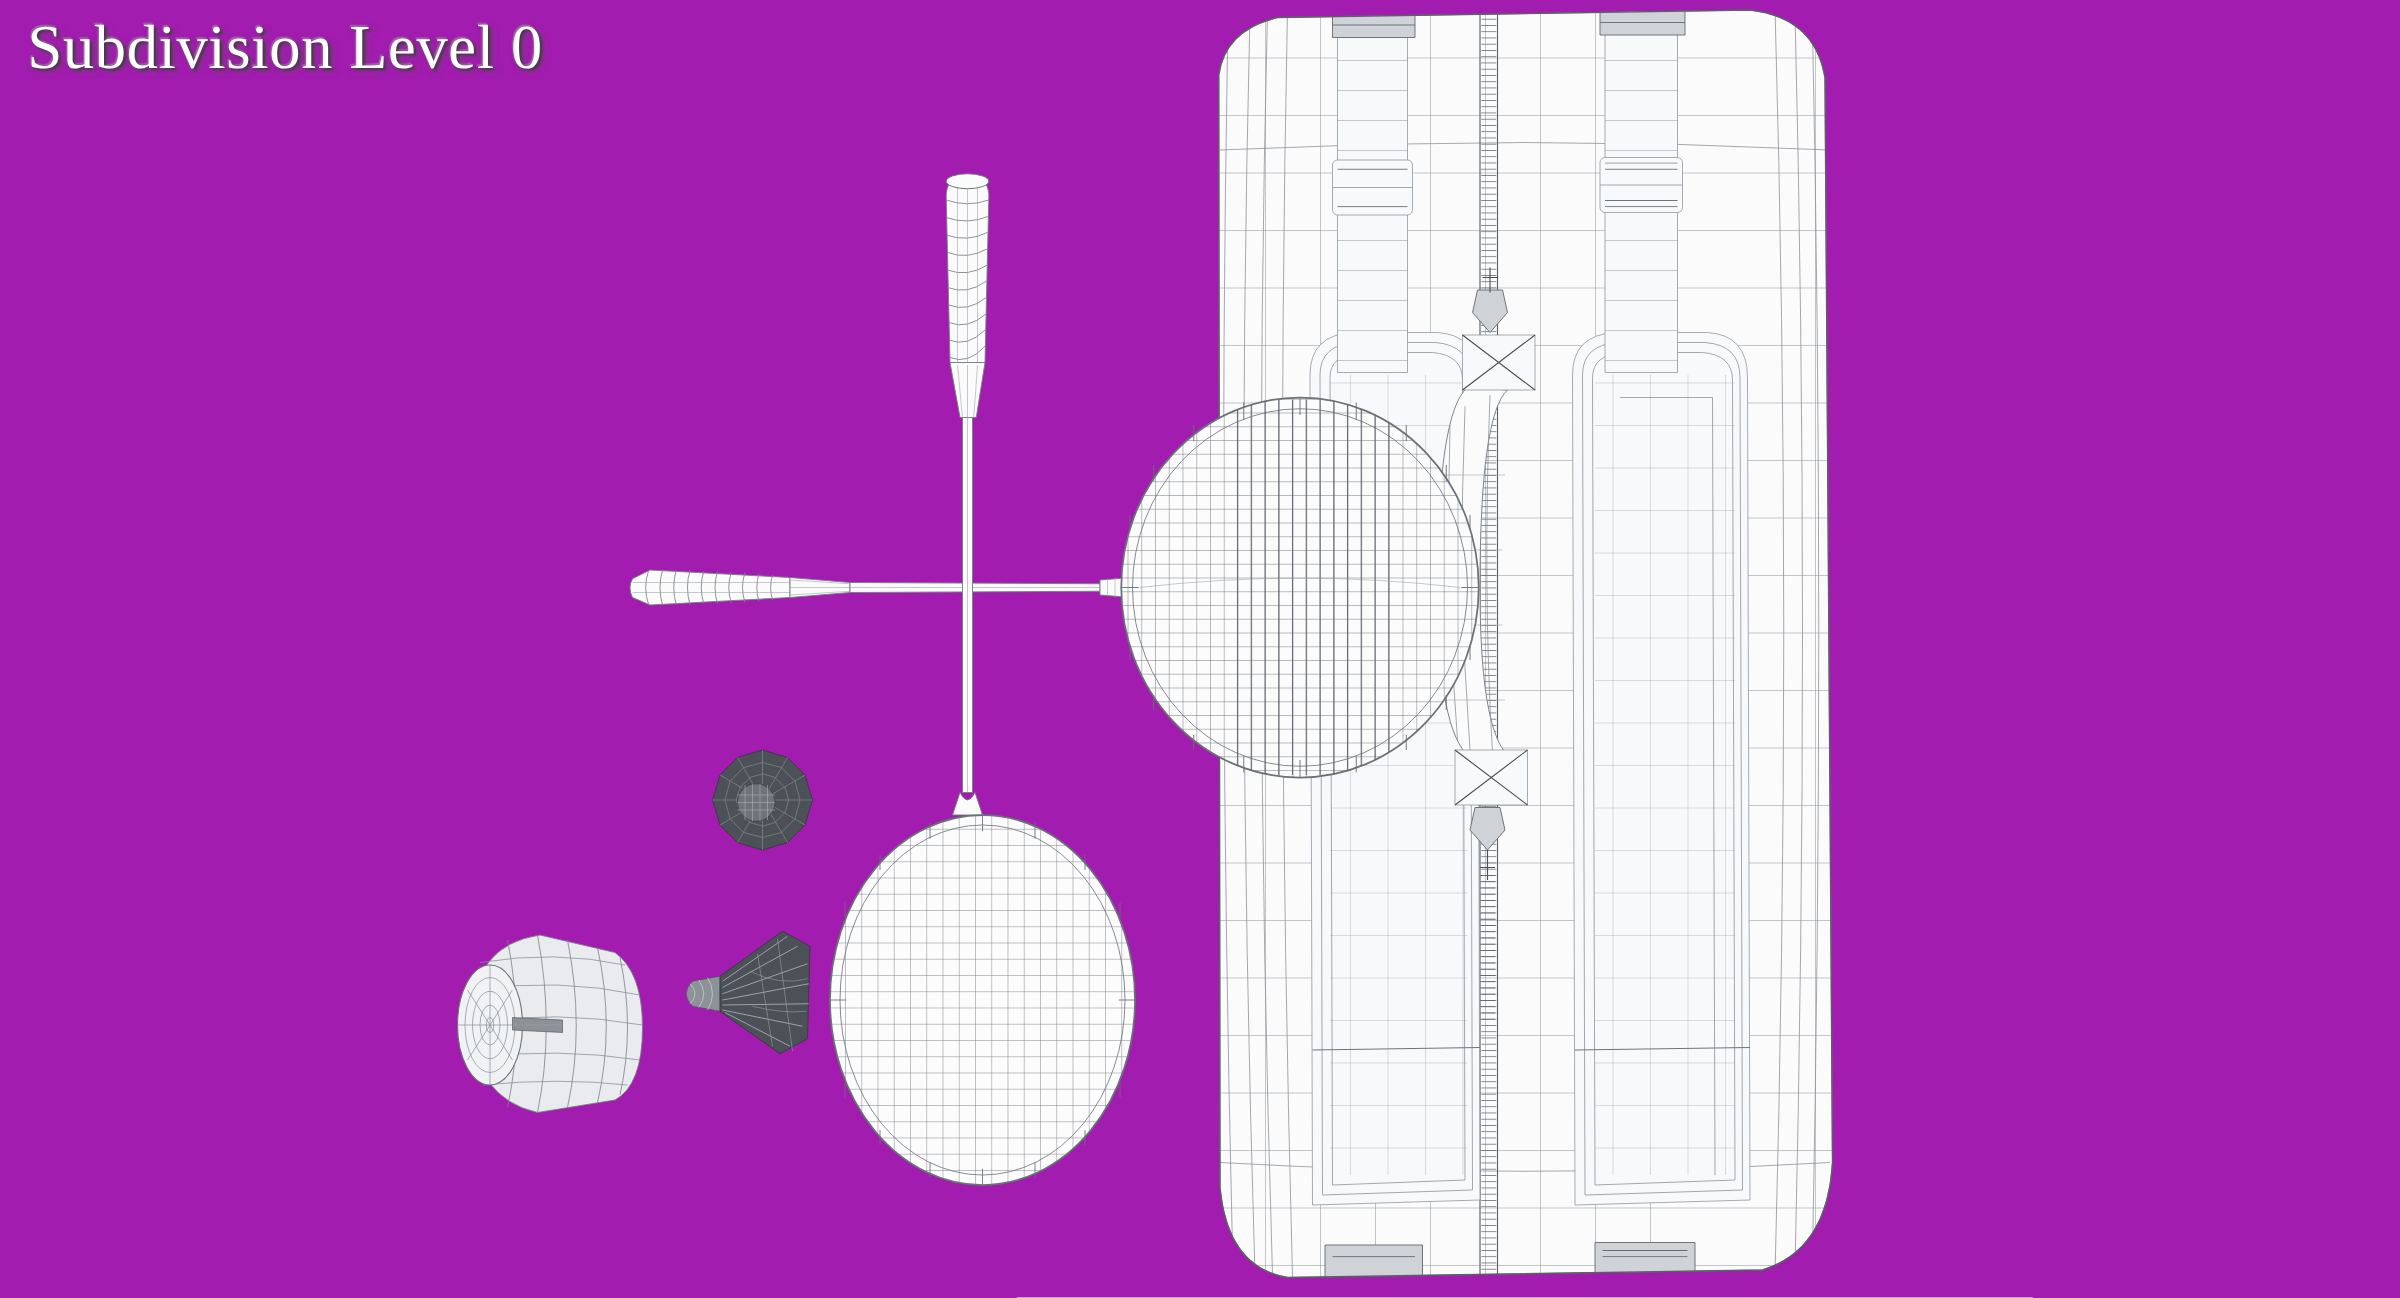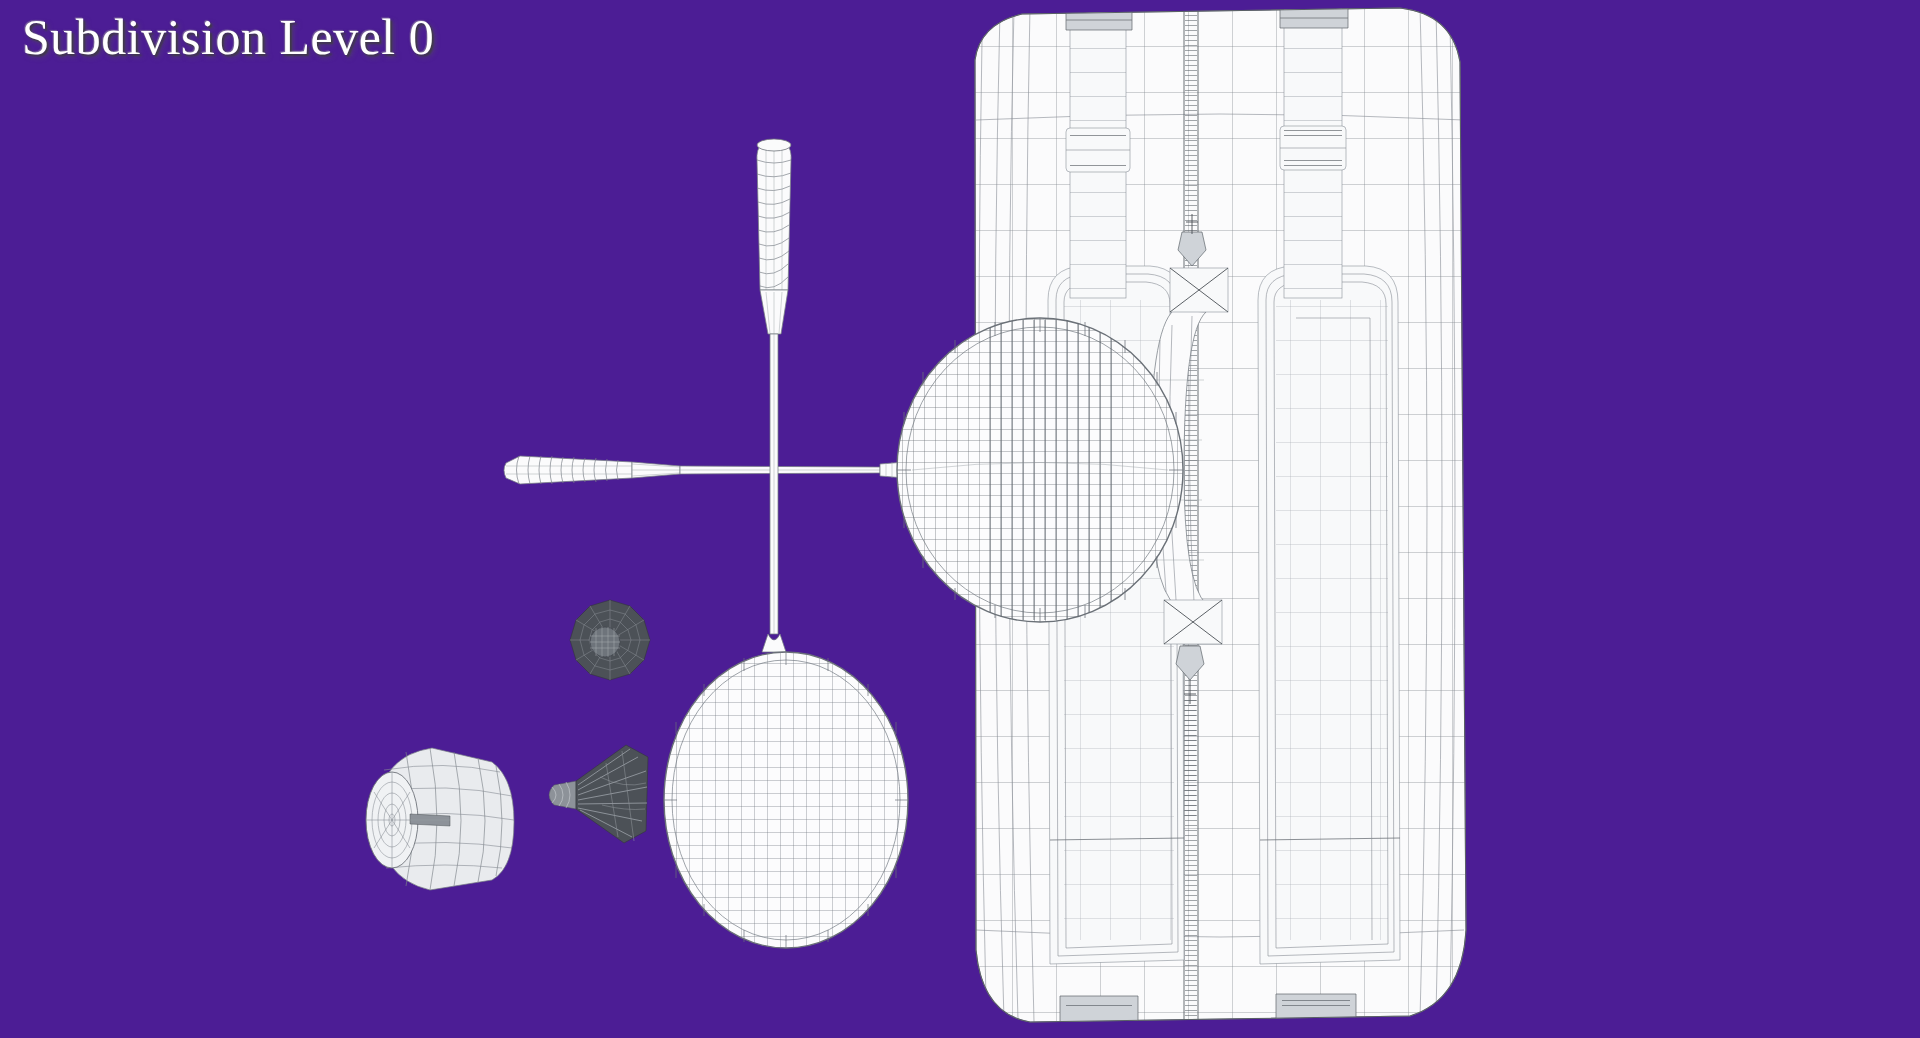--- a/index.html
+++ b/index.html
@@ -53,21 +53,21 @@
   .surf-l  { fill: #f8f9fa; stroke: #8a9099; stroke-width: 0.6; }
   .surf-sh { fill: #e9ebee; stroke: #767c83; stroke-width: 0.7; }
   .surf-dk { fill: #cfd3d8; stroke: #5f656b; stroke-width: 0.7; }
   .dark-fill { fill: #4c5157; stroke: #32363a; stroke-width: 0.6; }
   .mid-fill  { fill: #8d9299; stroke: #4d5257; stroke-width: 0.5; }
   .zip       { stroke: #5a6066; stroke-width: 0.9; fill: none; }
 </style>
 </head>
 <body>
 
-<div id="viewport" style="background: #4c1d95;">
+<div id="viewport" style="background: #a21caf;">
 
   <svg id="scene-svg" viewBox="0 0 1920 1038" xmlns="http://www.w3.org/2000/svg">
     <defs>
 
       <pattern id="strings-h" width="13" height="13" patternUnits="userSpaceOnUse">
         <path d="M0 0 H13 M0 0 V13" stroke="#70767d" stroke-width="0.7" fill="none"></path>
       </pattern>
       <pattern id="strings-v" width="11" height="11" patternUnits="userSpaceOnUse">
         <path d="M0 0 H11 M0 0 V11" stroke="#6a7076" stroke-width="0.75" fill="none"></path>
       </pattern>

